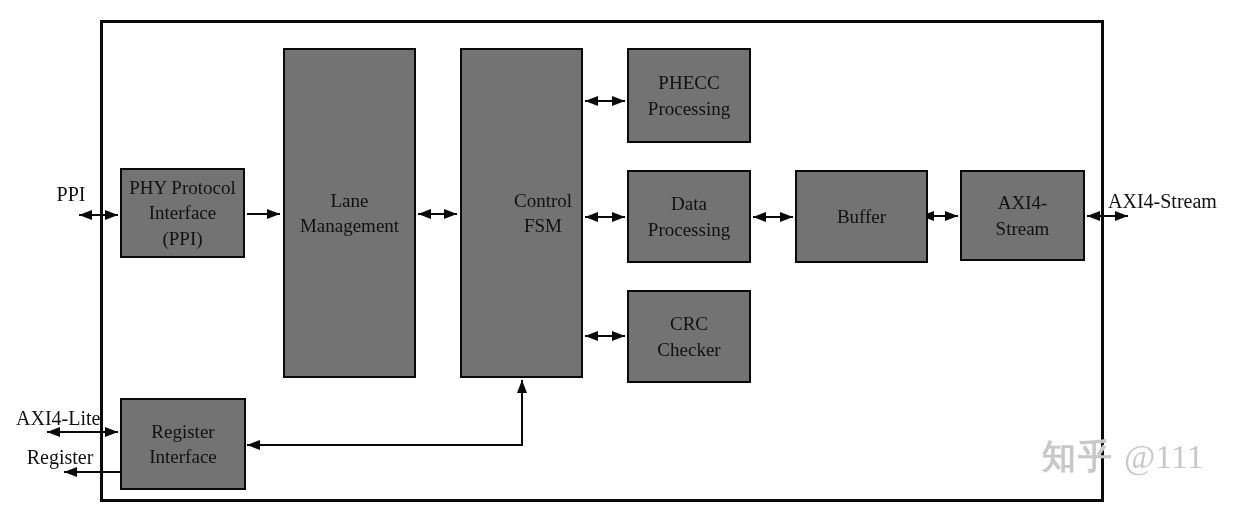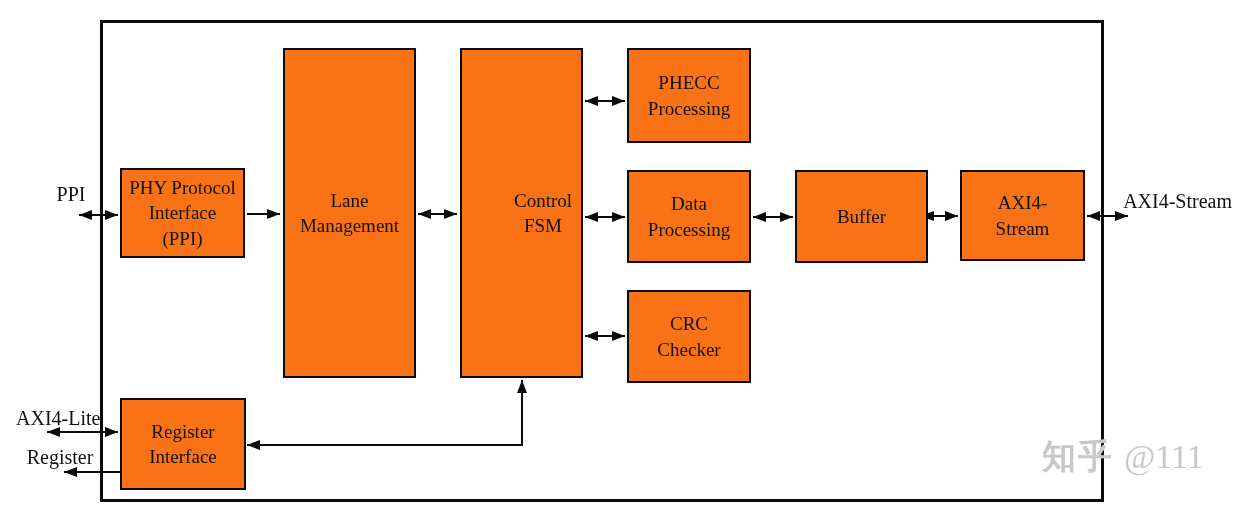--- a/index.html
+++ b/index.html
@@ -23,21 +23,21 @@
     width: 1004px;
     height: 482px;
     border: 3px solid #0a0a0a;
     box-sizing: border-box;
     background: transparent;
   }
   .block {
     position: absolute;
     box-sizing: border-box;
     border: 2.5px solid #0a0a0a;
-    background: #f97316;
+    background: #737373;
     display: flex;
     align-items: center;
     justify-content: center;
     text-align: center;
     font-size: 19px;
     line-height: 1.32;
     white-space: pre-line;
     z-index: 2;
   }
   .blk-phy   { left: 120px; top: 168px; width: 125px; height: 90px;  }
@@ -52,21 +52,21 @@
 
   .ext-label {
     position: absolute;
     font-size: 20px;
     line-height: 1.1;
     text-align: center;
     z-index: 3;
     white-space: nowrap;
   }
   .lbl-ppi       { left: 48px;   top: 183px; width: 46px; }
-  .lbl-axistream { left: 1108px; top: 190px; width: 124px; text-align: right; }
+  .lbl-axistream { left: 1108px; top: 190px; width: 124px; text-align: left; }
   .lbl-axilite   { left: 16px;   top: 407px; width: 82px; }
   .lbl-interrupt { left: 24px;   top: 446px; width: 72px; }
 
   .wires {
     position: absolute;
     left: 0; top: 0;
     width: 1240px;
     height: 508px;
     z-index: 1;
     pointer-events: none;

